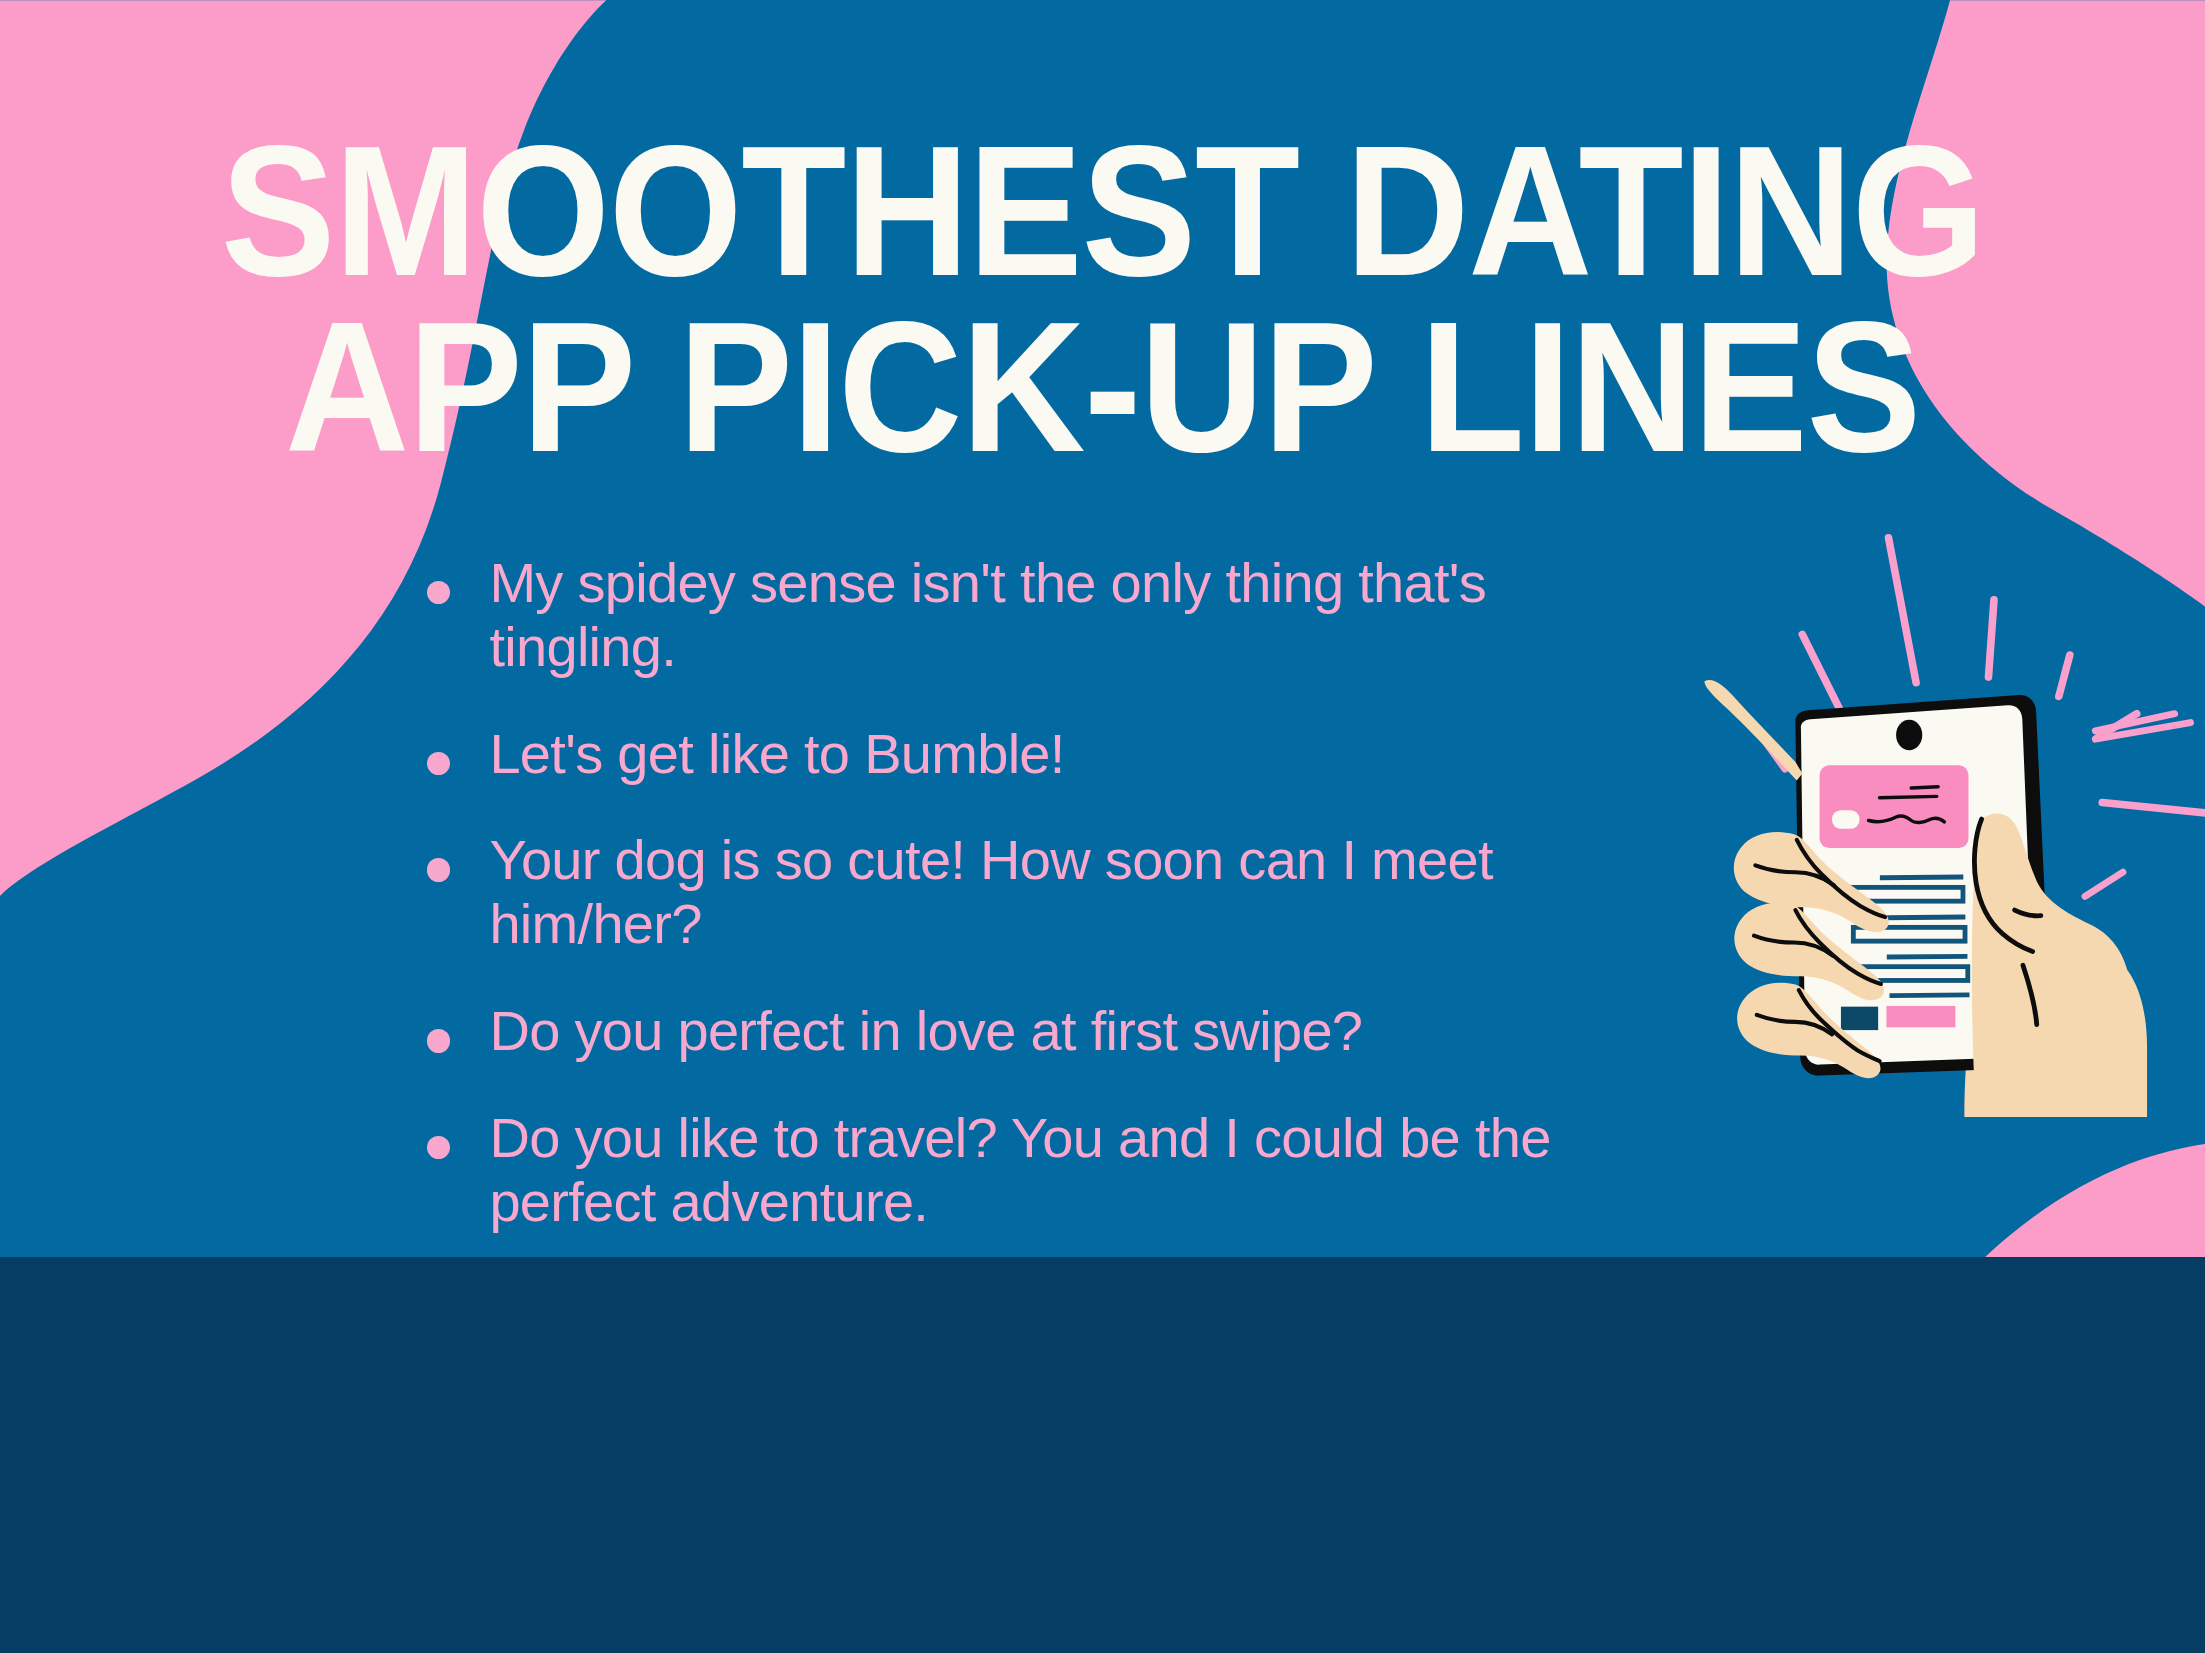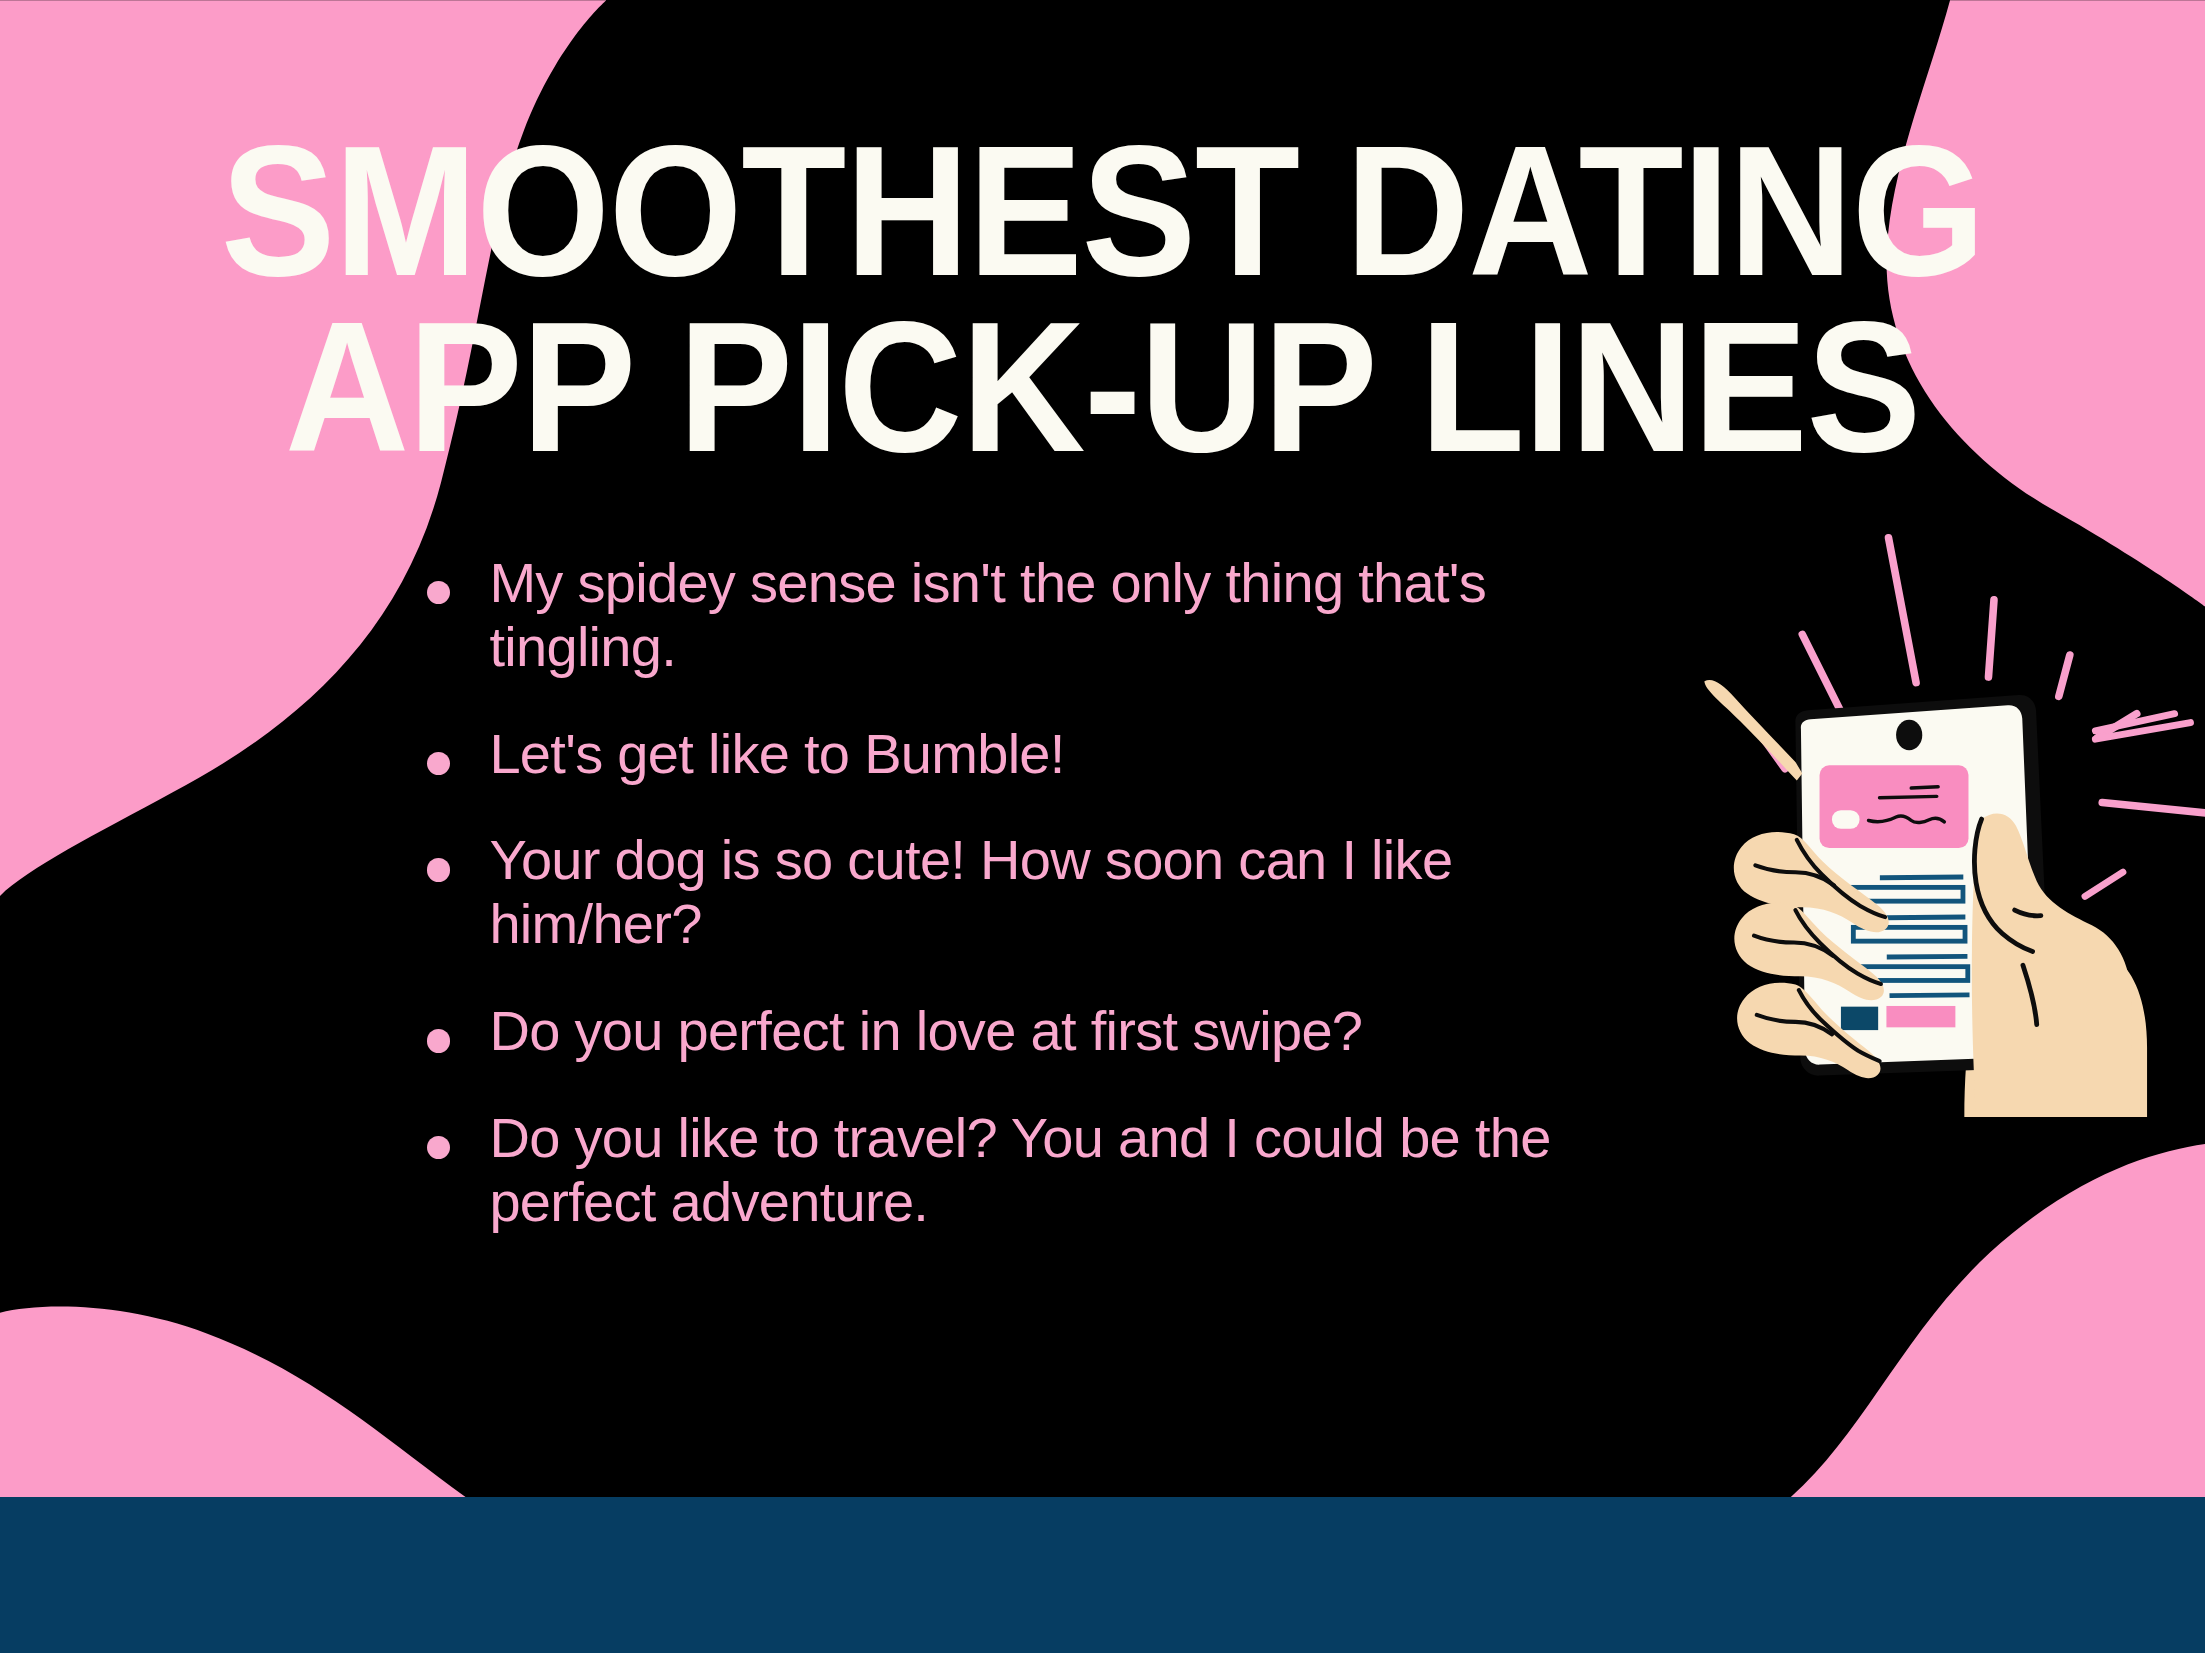--- a/index.html
+++ b/index.html
@@ -3,23 +3,23 @@
 <meta charset="utf-8">
 <style>
   html, body {
     margin: 0;
     padding: 0;
     background: #063d62;
   }
   #canvas {
     position: relative;
     width: 2205px;
-    height: 1497px;
+    height: 1257px;
     overflow: hidden;
-    background: #000000;
+    background: #0369a1;
     font-family: "Liberation Sans", sans-serif;
   }
 
   
   .blob-layer {
     position: absolute;
     inset: 0;
     width: 2205px;
     height: 1654px;
     pointer-events: none;
@@ -120,21 +120,21 @@
     <div class="bullet-row">
       <span class="bullet-dot"></span>
       <span class="bullet-text">My spidey sense isn't the only thing that's tingling.</span>
     </div>
     <div class="bullet-row">
       <span class="bullet-dot"></span>
       <span class="bullet-text">Let's get like to Bumble!</span>
     </div>
     <div class="bullet-row">
       <span class="bullet-dot"></span>
-      <span class="bullet-text">Your dog is so cute! How soon can I like him/her?</span>
+      <span class="bullet-text">Your dog is so cute! How soon can I meet him/her?</span>
     </div>
     <div class="bullet-row">
       <span class="bullet-dot"></span>
       <span class="bullet-text">Do you perfect in love at first swipe?</span>
     </div>
     <div class="bullet-row">
       <span class="bullet-dot"></span>
       <span class="bullet-text">Do you like to travel? You and I could be the perfect adventure.</span>
     </div>
   </div>

